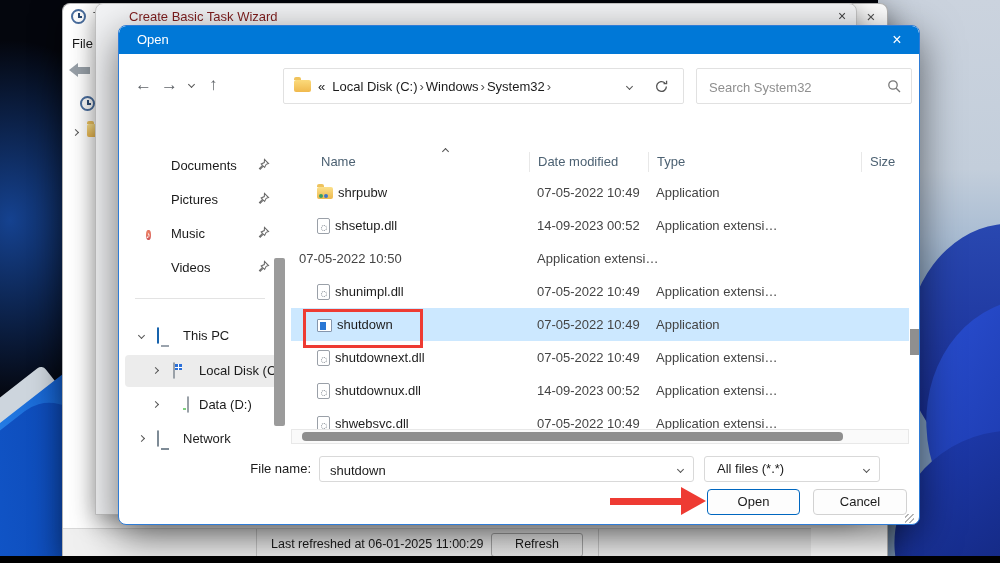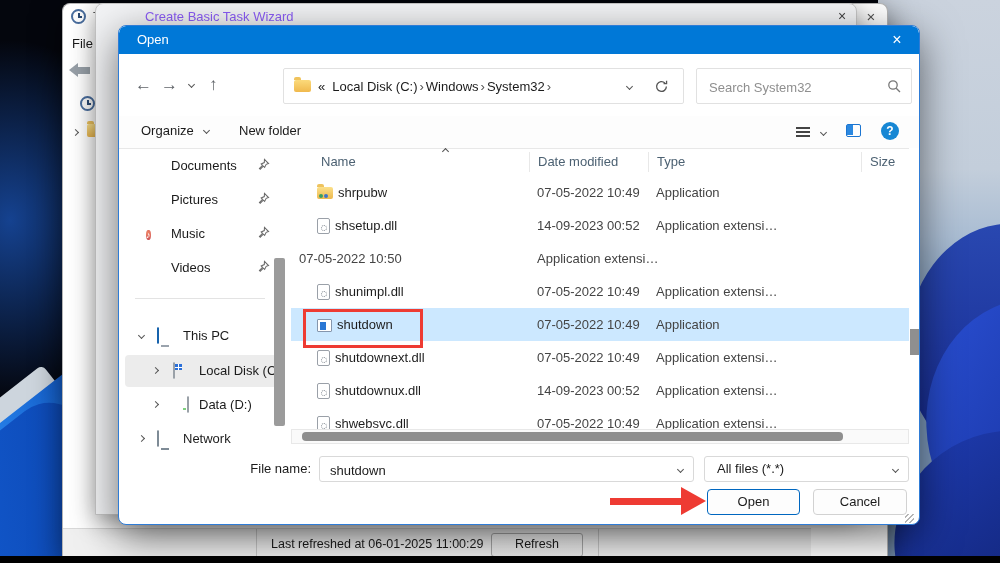--- a/index.html
+++ b/index.html
@@ -56,21 +56,21 @@
   .ts-status{position:absolute;left:0;top:524px;width:748px;height:30px;background:#f0f0f0;
     border-top:1px solid #d9d9d9;}
   .ts-sep{position:absolute;top:0;width:1px;height:30px;background:#c9c9c9;}
   .ts-status-txt{position:absolute;left:208px;top:0;line-height:30px;font-size:12.5px;color:#1c1c1c;}
   .ts-refresh{position:absolute;left:428px;top:4px;width:90px;height:22px;
     background:linear-gradient(#f6f6f6,#ebebeb);border:1px solid #a9a9a9;border-radius:3px;
     text-align:center;line-height:21px;font-size:12.5px;color:#1c1c1c;}
   
   .wiz{position:absolute;left:95px;top:3px;width:760px;height:510px;background:#f2f3f5;
     border:1px solid #c4c4c4;border-radius:8px 8px 0 0;box-shadow:0 6px 24px rgba(0,0,0,.4);}
-  .wiz-title{position:absolute;left:33px;top:5px;color:#8b5cf6;margin-left:16px;}
+  .wiz-title{position:absolute;left:33px;top:5px;color:#7f1d1d;}
   .wiz-close{position:absolute;left:733px;top:3px;width:26px;height:18px;text-align:center;
     color:#444;font-size:14px;line-height:18px;}
   
   .dlg{position:absolute;left:118px;top:25px;width:802px;height:500px;background:#fff;
     border:1px solid #2f7cd6;border-radius:8px;box-shadow:0 12px 40px rgba(0,0,0,.55);
     box-sizing:border-box;overflow:hidden;}
   .dlg-titlebar{position:absolute;left:0;top:0;width:100%;height:28px;background:#0078d7;
     border-radius:7px 7px 0 0;}
   .dlg-title{position:absolute;left:18px;top:6px;color:#fff;}
   .dlg-close{position:absolute;right:6px;top:3px;width:32px;height:22px;color:#fff;
@@ -177,21 +177,21 @@
   .hscroll{position:absolute;left:172px;top:403px;width:618px;height:15px;background:#fafafa;
     border:1px solid #e8e8e8;box-sizing:border-box;}
   .hthumb{position:absolute;left:10px;top:2px;width:541px;height:9px;background:#8f8f8f;border-radius:4px;}
   
   .fname-label{position:absolute;left:130px;top:430px;width:62px;height:26px;line-height:26px;
     text-align:right;color:#1b1b1b;}
   .fname-box{position:absolute;left:200px;top:430px;width:375px;height:26px;border:1px solid #d9d9d9;
     border-radius:3px;box-sizing:border-box;}
   .fname-box input{position:absolute;left:8px;top:2px;width:330px;height:20px;border:none;outline:none;
     font:13px "Liberation Sans",sans-serif;color:#1b1b1b;background:transparent;}
-  .ftype-box{position:absolute;left:585px;top:430px;width:205px;height:26px;border:1px solid #d9d9d9;
+  .ftype-box{position:absolute;left:585px;top:430px;width:176px;height:26px;border:1px solid #d9d9d9;
     border-radius:3px;box-sizing:border-box;color:#1b1b1b;line-height:24px;padding-left:12px;}
   .box-chev{position:absolute;right:10px;top:10px;}
   .btn{position:absolute;top:463px;height:26px;border-radius:4px;text-align:center;line-height:24px;
     color:#1b1b1b;box-sizing:border-box;background:#fdfdfd;}
   .btn.open{left:588px;width:93px;border:1px solid #0067c0;}
   .btn.cancel{left:694px;width:94px;border:1px solid #d2d2d2;}
   .grip{position:absolute;left:786px;top:488px;width:9px;height:9px;
     background:repeating-linear-gradient(135deg,transparent 0 2px,#b5b5b5 2px 3.5px);}
   
   .anno-rect{position:absolute;left:303px;top:309px;width:114px;height:33px;
@@ -278,31 +278,20 @@
     <div class="searchbox">
       <input readonly="" placeholder="Search System32" style="">
       <span class="search-ico">
           <svg width="14" height="14" viewBox="0 0 14 14">
             <circle cx="6" cy="6" r="4.2" fill="none" stroke="#777" stroke-width="1.3"></circle>
             <line x1="9.2" y1="9.2" x2="13" y2="13" stroke="#777" stroke-width="1.3"></line>
           </svg>
         </span>
     </div>
 
-    <div class="toolbar">
-      <span class="tb-item" style="left:22px;">
-        <span>Organize</span>
-        <span class="chev down sm" style="margin-left:7px;vertical-align:2px;"></span>
-      </span>
-      <span class="tb-item" style="left:120px;">New folder</span>
-      <span class="list-ico"></span>
-      <span class="chev down sm" style="position:absolute;left:702px;top:14px;"></span>
-      <span class="pane-ico"></span>
-      <span class="help-ico">?</span>
-    </div>
 
     <div class="side">
       <div id="side-pinned">
           <div class="side-item" style="top: 3px;">
             <span class="sicon"><span class="documents-icon"></span></span>
             <span class="slabel">Documents</span>
             <span class="pin">
               <svg width="13" height="13" viewBox="0 0 16 16">
                 <path d="M9.2 1.8l5 5-2.9 1-1.9 3.8-1.6-1.6L4 13.8l-1-1 3.8-3.8L5.2 7.4 9 5.6z" fill="none" stroke="#6b6b6b" stroke-width="1.3"></path>
               </svg>

